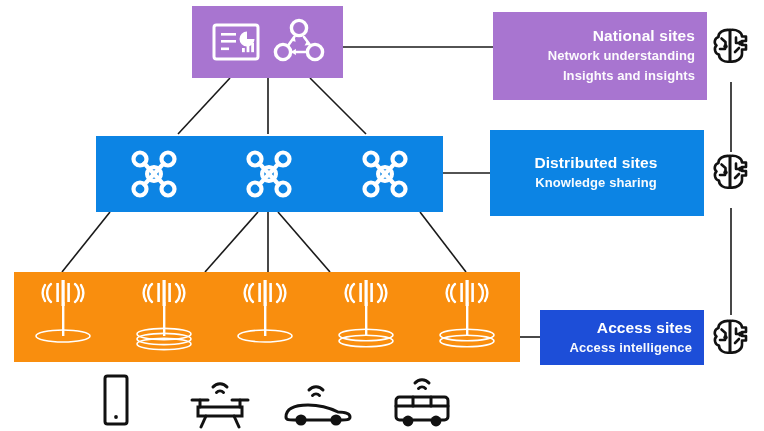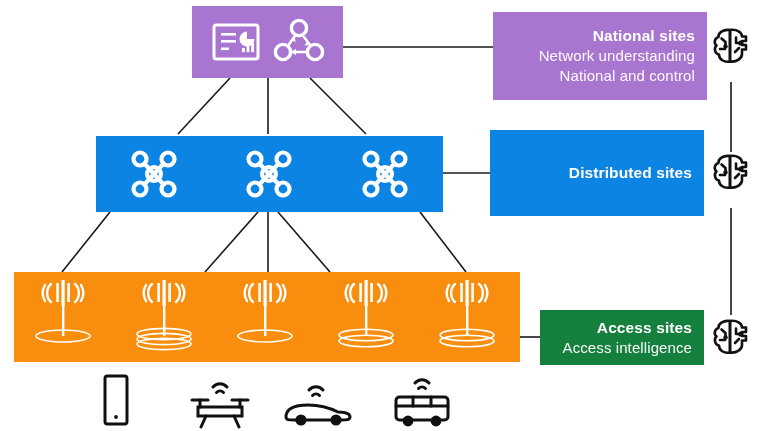--- a/index.html
+++ b/index.html
@@ -8,21 +8,21 @@
   #canvas{position:absolute;inset:0;width:764px;height:431px;}
 
   .layer-box{position:absolute;box-sizing:border-box;}
   .tier-icons{position:absolute;display:flex;align-items:center;}
 
   .label-box{position:absolute;box-sizing:border-box;display:flex;
              flex-direction:column;justify-content:center;align-items:flex-end;
              padding:6px 12px 6px 10px;}
   .label-title{color:#ffffff;font-weight:bold;font-size:15.5px;line-height:20px;
                letter-spacing:.1px;white-space:nowrap;}
-  .label-sub{color:#ffffff;font-weight:normal;font-size:15px;line-height:20px;
+  .label-sub{color:#ffffff;font-weight:bold;font-size:13px;line-height:20px;
              letter-spacing:.1px;white-space:nowrap;opacity:.97;}
 
   .ai-icon{position:absolute;}
   .device{position:absolute;}
   svg{display:block;overflow:visible;}
 </style>
 </head>
 <body>
 
 <svg id="canvas" viewBox="0 0 764 431" width="764" height="431" aria-hidden="true">
@@ -75,21 +75,21 @@
         <path d="M36 27 l-5.4 0.4 l2.6 -4.7 z"></path>
         <path d="M17.5 34 l4.4 -3.2 l0 6.4 z"></path>
       </g>
     </svg>
   </div>
 </div>
 
 <div class="label-box" style="left:493px;top:12px;width:214px;height:88px;background:#a875d0;">
   <div class="label-title">National sites</div>
   <div class="label-sub">Network understanding</div>
-  <div class="label-sub">National and control</div>
+  <div class="label-sub">Insights and insights</div>
 </div>
 
 <div class="layer-box" style="left:96px;top:136px;width:347px;height:76px;background:#0c84e4;">
   <div class="tier-icons" style="left:0;top:0;width:347px;height:76px;justify-content:space-around;">
     <svg width="56" height="56" viewBox="0 0 56 56">
       <g stroke="#ffffff" stroke-width="4.2" fill="none">
         <line x1="17" y1="16" x2="39" y2="40"></line>
         <line x1="39" y1="16" x2="17" y2="40"></line>
         <circle cx="14" cy="13" r="6.5"></circle>
         <circle cx="42" cy="13" r="6.5"></circle>
@@ -116,22 +116,23 @@
         <circle cx="14" cy="13" r="6.5"></circle>
         <circle cx="42" cy="13" r="6.5"></circle>
         <circle cx="14" cy="43" r="6.5"></circle>
         <circle cx="42" cy="43" r="6.5"></circle>
         <circle cx="28" cy="28" r="6.9"></circle>
       </g>
     </svg>
   </div>
 </div>
 
-<div class="label-box" style="left:490px;top:130px;width:214px;height:86px;background:#0c84e4;">
+<div class="label-box" style="left:490px;top:130px;width:214px;height:86px;background:#0c84e4;align-items:center;">
   <div class="label-title">Distributed sites</div>
+  <div class="label-sub">Knowledge sharing</div>
 </div>
 
 <div class="layer-box" style="left:14px;top:272px;width:506px;height:90px;background:#f98e0e;">
   <div class="tier-icons" style="left:0;top:0;width:506px;height:90px;justify-content:space-around;align-items:flex-start;">
 
     <svg width="72" height="84" viewBox="0 0 72 84">
       <g stroke="#ffffff" fill="none" stroke-linecap="round">
         <rect x="32.5" y="8" width="3.2" height="26" fill="#ffffff" stroke="none"></rect>
         <rect x="27.3" y="11" width="2.6" height="19" fill="#ffffff" stroke="none"></rect>
         <rect x="38.3" y="11" width="2.6" height="19" fill="#ffffff" stroke="none"></rect>
@@ -199,21 +200,21 @@
         <path d="M46 12 a9 11 0 0 1 0 18" stroke-width="2.4"></path>
         <path d="M52 13 a12 14 0 0 1 0 16" stroke-width="2.4"></path>
         <rect x="33" y="30" width="2.4" height="34" fill="#ffffff" stroke="none"></rect>
         <ellipse cx="34" cy="63" rx="27" ry="5.8" stroke-width="1.6"></ellipse>
         <ellipse cx="34" cy="69" rx="27" ry="5.8" stroke-width="1.6"></ellipse>
       </g>
     </svg>
   </div>
 </div>
 
-<div class="label-box" style="left:540px;top:310px;width:164px;height:55px;background:#15803d;">
+<div class="label-box" style="left:540px;top:310px;width:164px;height:55px;background:#1d4ed8;">
   <div class="label-title">Access sites</div>
   <div class="label-sub">Access intelligence</div>
 </div>
 
 <div class="ai-icon" style="left:709px;top:24px;width:44px;height:44px;">
   <svg width="44" height="44" viewBox="0 0 44 44">
     <g fill="none" stroke="#111111" stroke-width="2.6" stroke-linejoin="round" stroke-linecap="round">
       <path d="M21 6 C14 5 9 9 9.5 13 C5.5 14 4.5 19 7.5 21.5 C4.5 24 6 30 10 30.5
                C10 35.5 15 38.5 21 37.5 Z"></path>
       <path d="M21 6 L21 37.5"></path>

